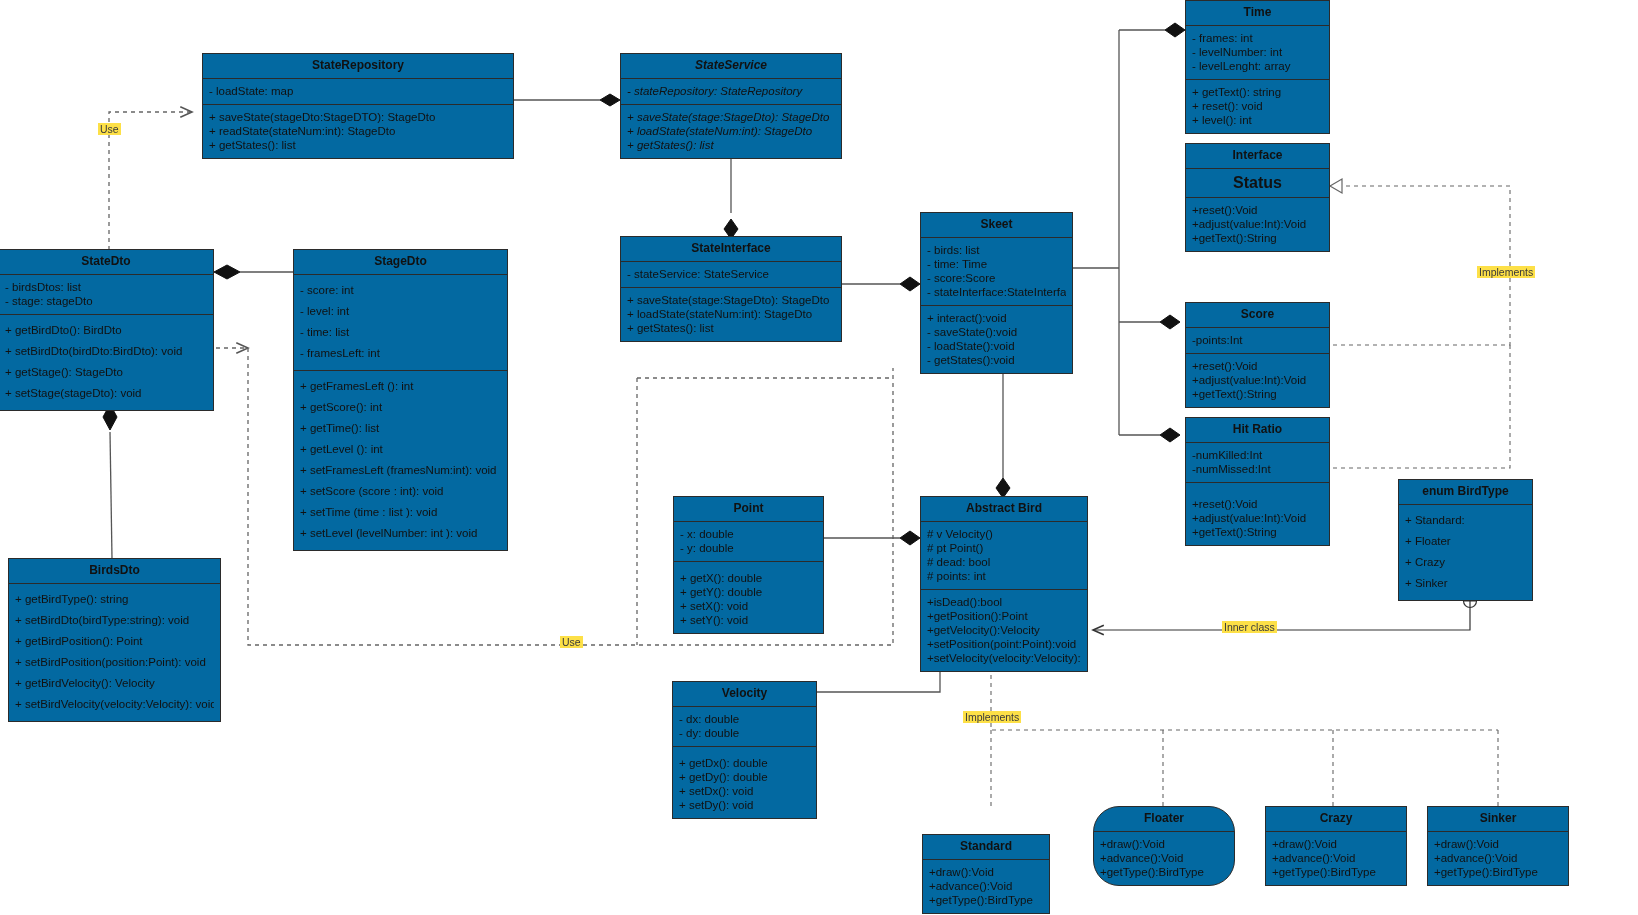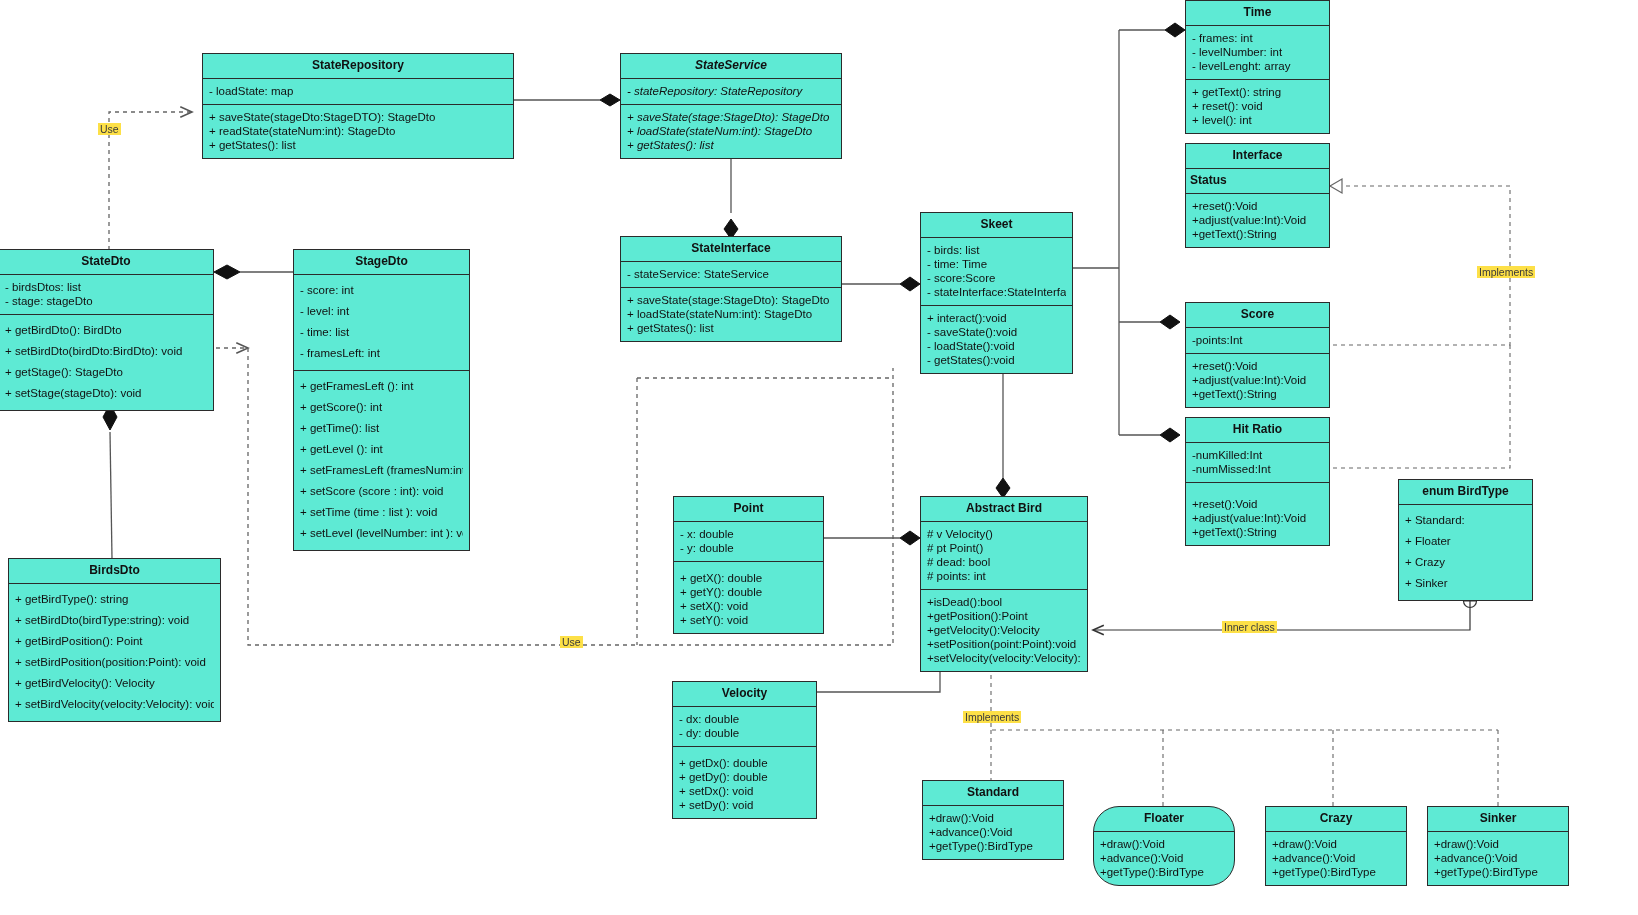--- a/index.html
+++ b/index.html
@@ -19,36 +19,37 @@
     position: absolute;
     left: 0; top: 0;
     width: 1638px;
     height: 915px;
     pointer-events: none;
   }
   .umlbox {
     position: absolute;
     box-sizing: border-box;
     border: 1.5px solid #2b2b2b;
-    background: #5eead4;
+    background: #0369a1;
     font-size: 11.5px;
     color: #111111;
     z-index: 5;
   }
   .uml-title {
     text-align: center;
     font-weight: bold;
     font-size: 12px;
     padding: 5px 4px 5px 4px;
     border-bottom: 1.5px solid #2b2b2b;
     line-height: 1.15;
   }
   .uml-sub-title {
+    text-align: center;
     font-weight: bold;
-    font-size: 12px;
+    font-size: 16px;
     padding: 5px 4px 5px 4px;
     border-bottom: 1.5px solid #2b2b2b;
     line-height: 1.15;
   }
   .uml-sect {
     padding: 5px 6px 6px 6px;
     line-height: 1.22;
   }
   .uml-sect.bordered {
     border-bottom: 1.5px solid #2b2b2b;
@@ -211,21 +212,21 @@
       <div class="row">- stage: stageDto</div>
     </div>
     <div class="uml-sect spaced">
       <div class="row">+ getBirdDto(): BirdDto</div>
       <div class="row">+ setBirdDto(birdDto:BirdDto): void</div>
       <div class="row">+ getStage(): StageDto</div>
       <div class="row">+ setStage(stageDto): void</div>
     </div>
   </div>
 
-  <div class="umlbox" style="left:293px; top:249px; width:177px;">
+  <div class="umlbox" style="left:293px; top:249px; width:215px;">
     <div class="uml-title">StageDto</div>
     <div class="uml-sect bordered spaced">
       <div class="row">- score: int</div>
       <div class="row">- level: int</div>
       <div class="row">- time: list</div>
       <div class="row">- framesLeft: int</div>
     </div>
     <div class="uml-sect spaced">
       <div class="row">+ getFramesLeft (): int</div>
       <div class="row">+ getScore(): int</div>
@@ -363,21 +364,21 @@
     </div>
     <div class="uml-sect">
       <div class="row">+isDead():bool</div>
       <div class="row">+getPosition():Point</div>
       <div class="row">+getVelocity():Velocity</div>
       <div class="row">+setPosition(point:Point):void</div>
       <div class="row">+setVelocity(velocity:Velocity):void</div>
     </div>
   </div>
 
-  <div class="umlbox" style="left:922px; top:780px; width:142px;">
+  <div class="umlbox" style="left:922px; top:834px; width:128px;">
     <div class="uml-title">Standard</div>
     <div class="uml-sect">
       <div class="row">+draw():Void</div>
       <div class="row">+advance():Void</div>
       <div class="row">+getType():BirdType</div>
     </div>
   </div>
 
   <div class="umlbox" style="left:1093px; top:806px; width:142px;border-radius:26px;">
     <div class="uml-title">Floater</div>

